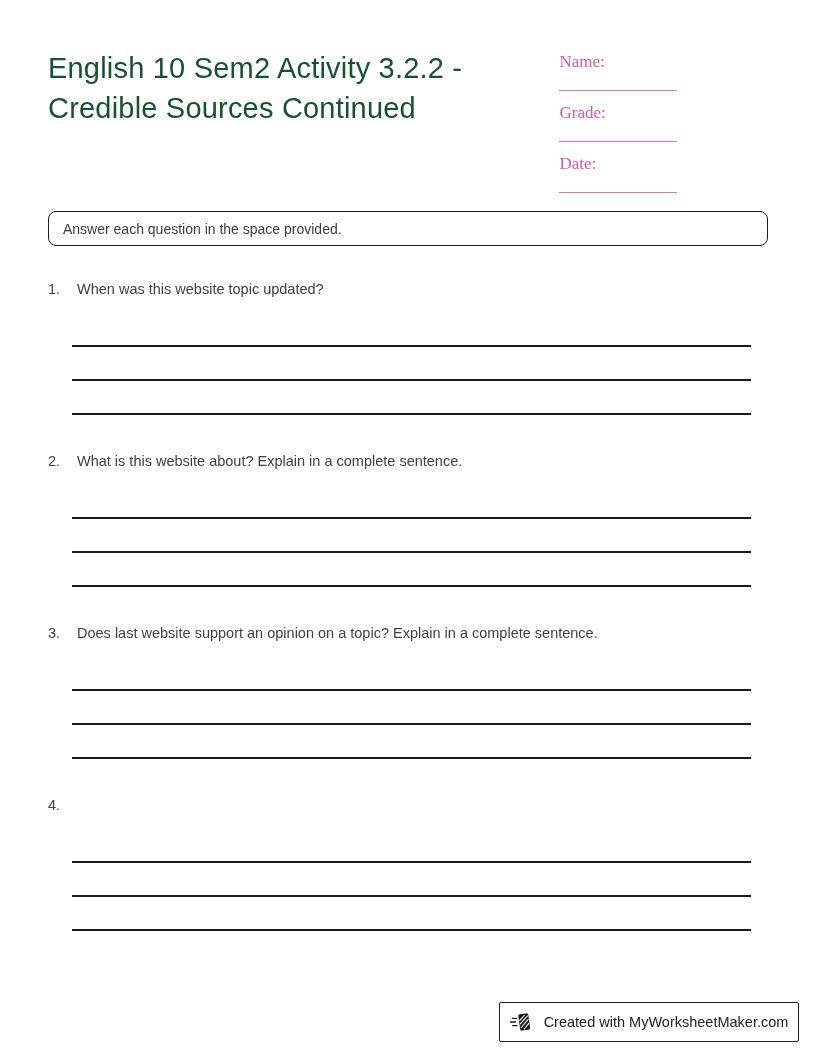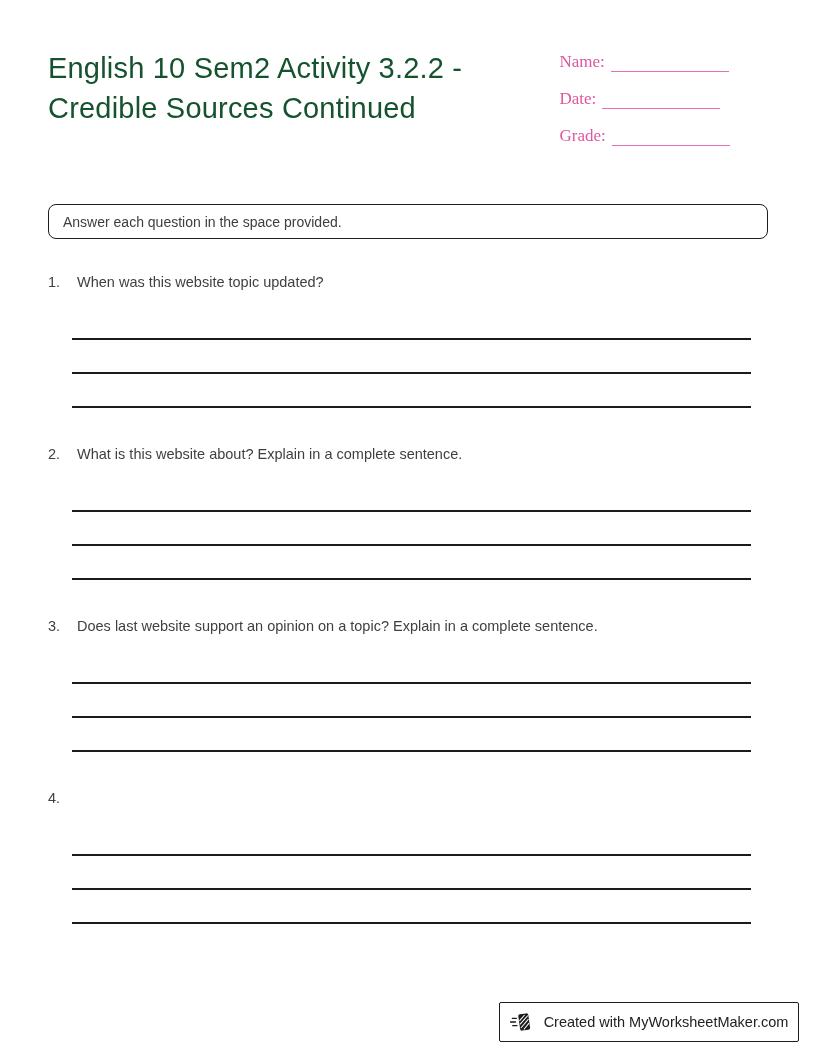--- a/index.html
+++ b/index.html
@@ -31,23 +31,24 @@
     font-weight: 400;
     color: #14532d;
     letter-spacing: 0.2px;
   }
   .id-fields {
     width: 212px;
     padding-top: 4px;
   }
   .id-row {
     display: flex;
-    justify-content: flex-start;
+    justify-content: space-between;
     align-items: baseline;
     margin-bottom: 17px;
+    flex-direction: column;
   }
   .id-label {
     font-family: "Liberation Serif", "DejaVu Serif", serif;
     font-size: 17px;
     color: #e0569c;
     margin-right: 6px;
     white-space: nowrap;
   }
   .id-line {
     width: 118px;
@@ -127,25 +128,25 @@
 
   <div class="header">
     <div class="title">English 10 Sem2 Activity 3.2.2 - Credible Sources Continued</div>
 
     <div class="id-fields">
       <div class="id-row">
         <span class="id-label">Name:</span>
         <span class="id-line"></span>
       </div>
       <div class="id-row">
+        <span class="id-label">Grade:</span>
+        <span class="id-line"></span>
+      </div>
+      <div class="id-row">
         <span class="id-label">Date:</span>
-        <span class="id-line"></span>
-      </div>
-      <div class="id-row">
-        <span class="id-label">Grade:</span>
         <span class="id-line"></span>
       </div>
     </div>
   </div>
 
   <div class="instruction-box">
     <span>Answer each question in the space provided.</span>
   </div>
 
   <div class="questions">

